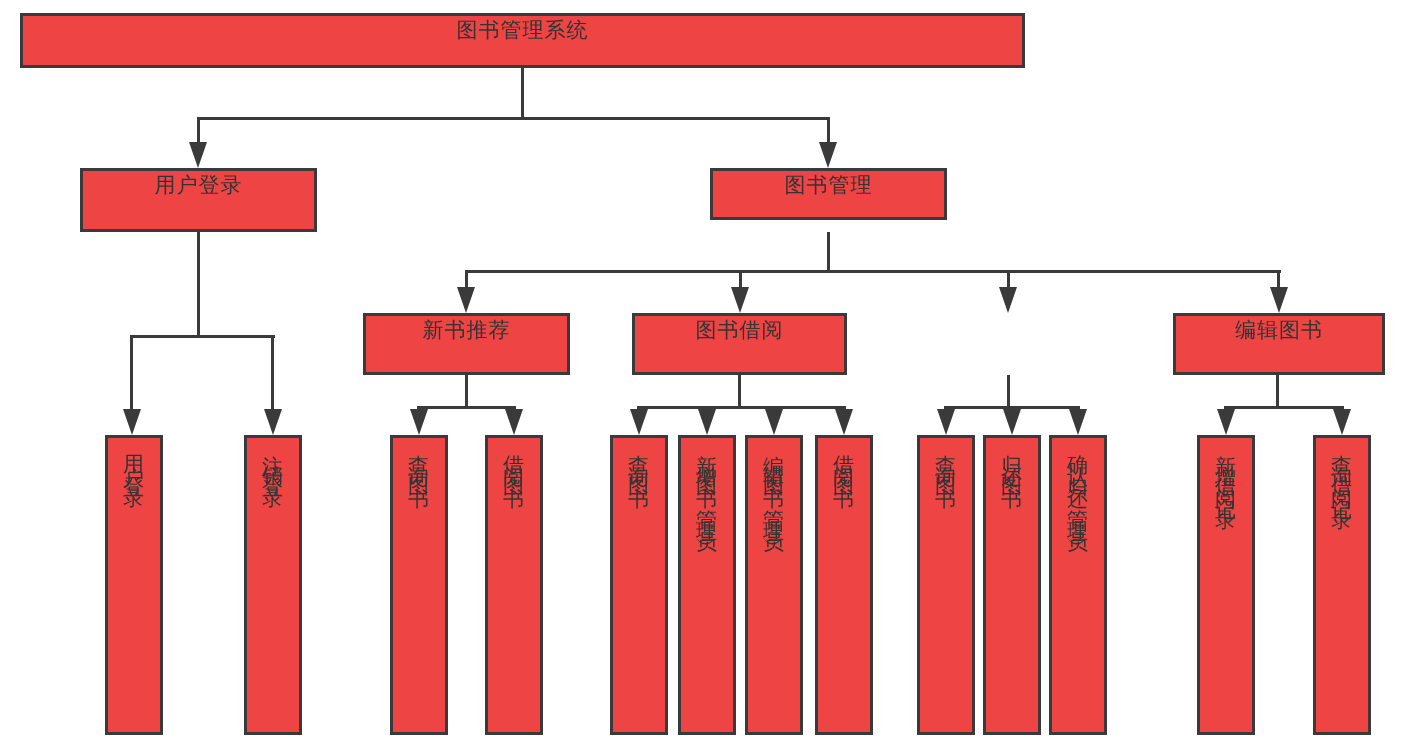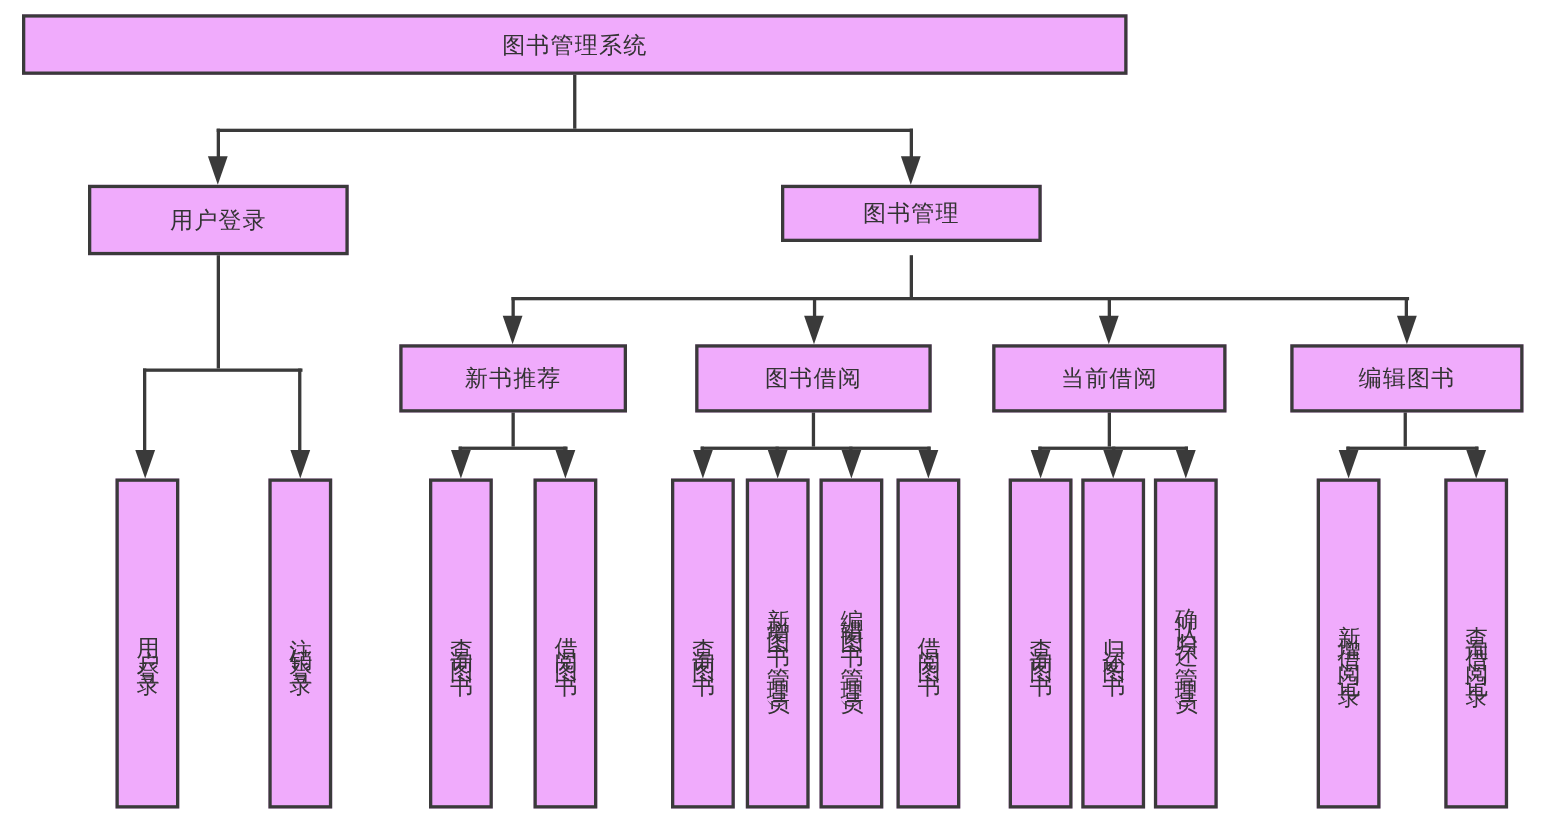--- a/index.html
+++ b/index.html
@@ -1,22 +1,22 @@
 <!DOCTYPE html>
 <html><head>
 <meta charset="utf-8">
 <style>
   html,body{margin:0;padding:0;background:#ffffff;}
   .canvas{
     position:relative;width:1405px;height:747px;background:#ffffff;overflow:hidden;
     font-family:"Liberation Sans","DejaVu Sans",sans-serif;color:#333333;
   }
   .box{
-    position:absolute;background:#f0abfc;border:3px solid #3a3a3a;
-    display:flex;align-items:center;justify-content:center;box-sizing:border-box;
+    position:absolute;background:#ef4444;border:3px solid #3a3a3a;
+    display:flex;align-items:flex-start;justify-content:center;box-sizing:border-box;
     font-size:21px;color:#333333;letter-spacing:1px;
   }
   .box .vtext{
     writing-mode:vertical-rl;text-orientation:mixed;
     letter-spacing:11px;font-size:21px;line-height:1;white-space:nowrap;
   }
   .hline{position:absolute;height:3px;background:#3a3a3a;}
   .vline{position:absolute;width:3px;background:#3a3a3a;}
   .tri{
     position:absolute;width:0;height:0;
@@ -67,23 +67,20 @@
   <div class="vline" style="left:1007px;top:270px;height:23px"></div>
   <div class="tri" style="left:999px;top:287px"></div>
   <div class="vline" style="left:1277px;top:270px;height:23px"></div>
   <div class="tri" style="left:1270px;top:287px"></div>
 
   <div class="box" style="left:363px;top:313px;width:207px;height:62px">
     <span>新书推荐</span>
   </div>
   <div class="box" style="left:632px;top:313px;width:215px;height:62px">
     <span>图书借阅</span>
-  </div>
-  <div class="box" style="left:902px;top:313px;width:213px;height:62px">
-    <span>当前借阅</span>
   </div>
   <div class="box" style="left:1173px;top:313px;width:212px;height:62px">
     <span>编辑图书</span>
   </div>
 
   <div class="vline" style="left:465px;top:375px;height:31px"></div>
   <div class="hline" style="left:417px;top:406px;width:99px"></div>
   <div class="vline" style="left:417px;top:406px;height:9px"></div>
   <div class="tri" style="left:410px;top:409px"></div>
   <div class="vline" style="left:512px;top:406px;height:9px"></div>

